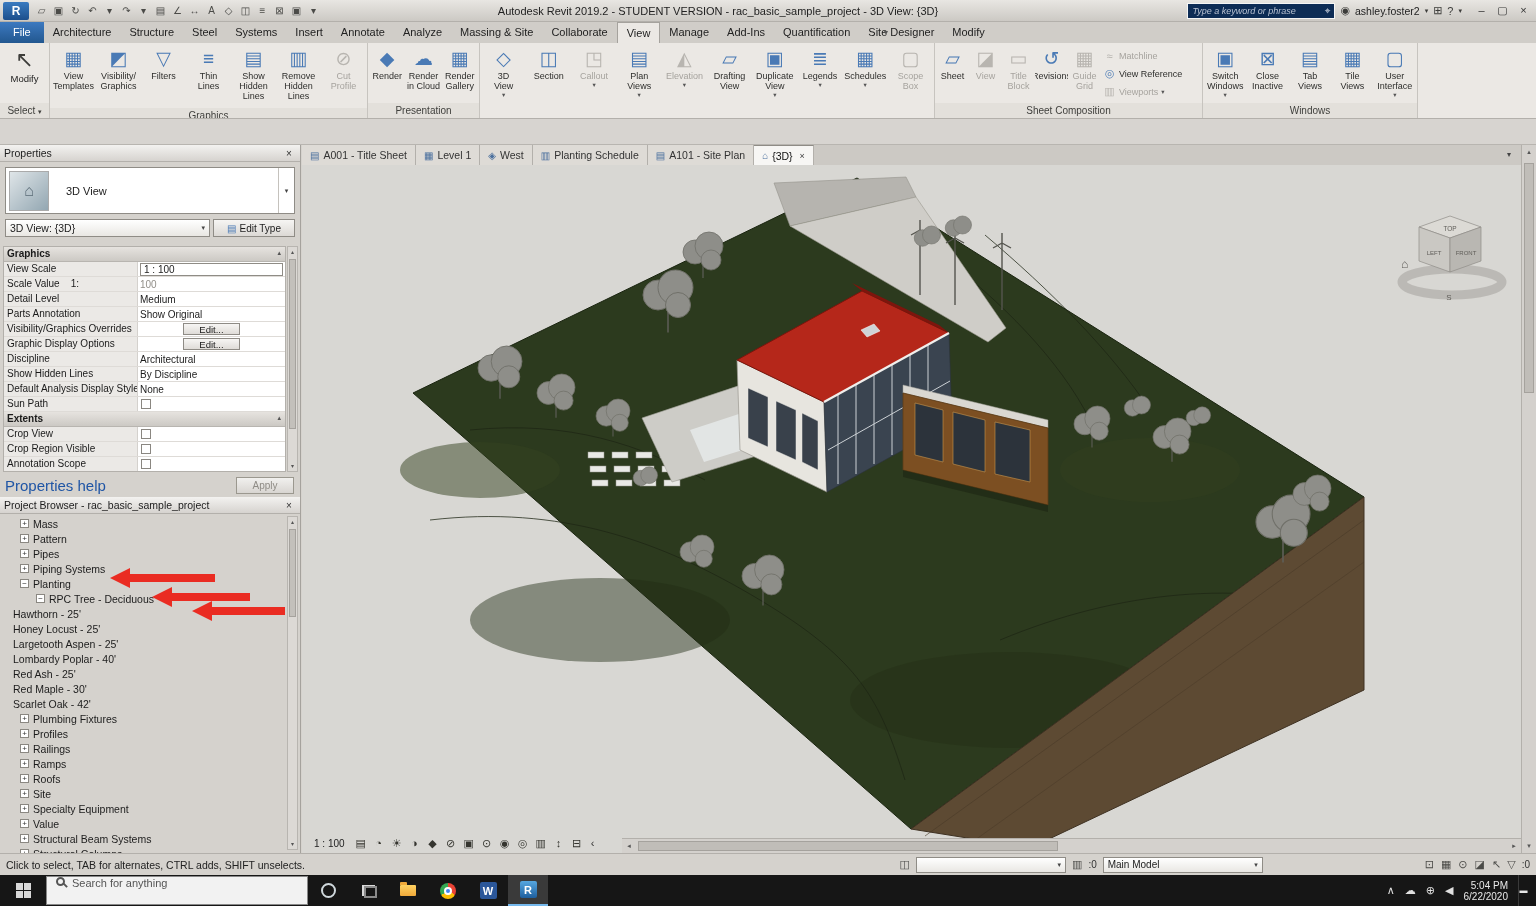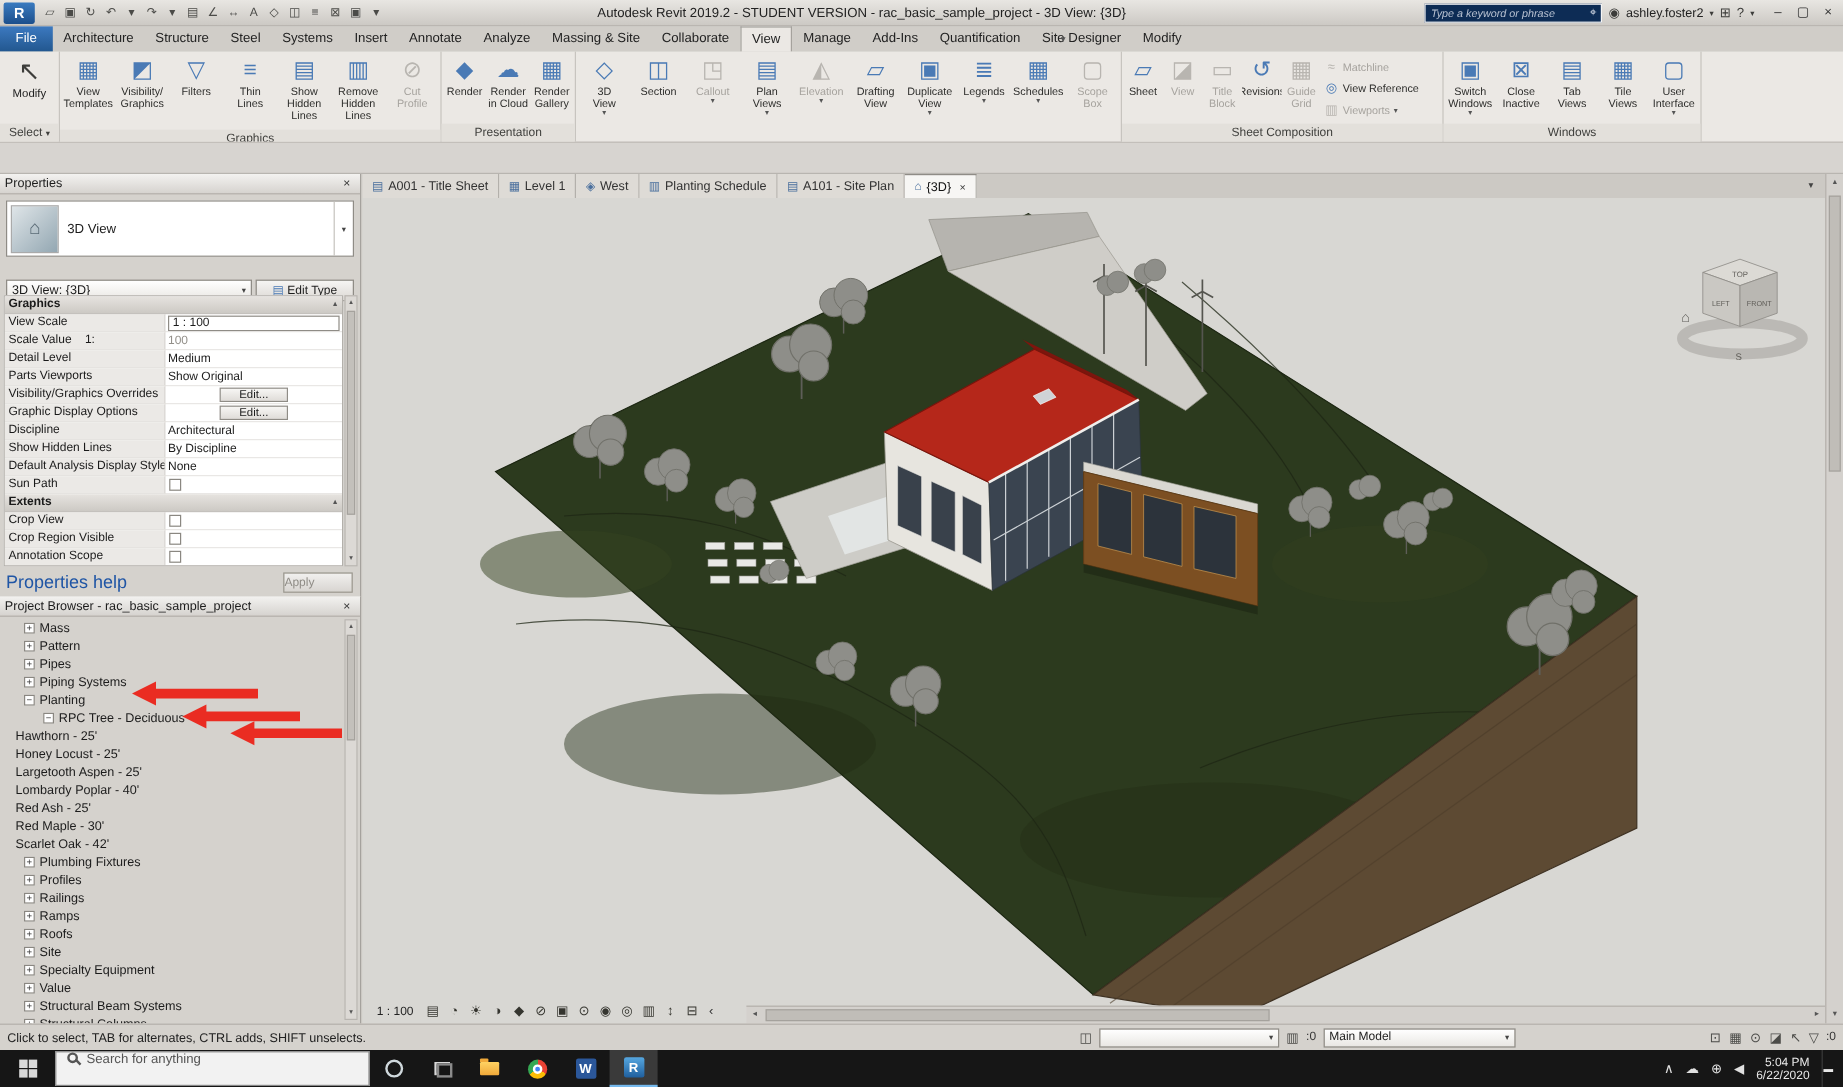--- a/index.html
+++ b/index.html
@@ -49,44 +49,44 @@
 .rfill{flex:1}
 
 .optionsbar{position:absolute;left:0;top:119px;width:1536px;height:26px;background:#d7d4d0;border-bottom:1px solid #b8b5b0}
 
 .panel{position:absolute;left:0;width:301px;background:#d5d2cd;border-right:1px solid #a5a29d}
 .phead{height:17px;display:flex;align-items:center;background:linear-gradient(#f3f2f0,#d6d3cf);border-bottom:1px solid #b3b0ab;padding:0 4px;font-size:10.5px;color:#1c1c1c}
 .phead .hx{margin-left:auto;font-size:10px;color:#333;width:14px;text-align:center}
 .props{top:145px;height:352px}
 .typebox{margin:5px 5px 0;height:47px;background:#fff;border:1px solid #8f8c86;display:flex;align-items:center}
 .typethumb{width:40px;height:40px;margin:3px;background:linear-gradient(135deg,#dfe5e8,#93a7b2);border:1px solid #aaa;display:grid;place-items:center;color:#5a6b76;font-size:16px}
-.typelabel{font-size:11px;margin-left:4px}
+.typelabel{font-size:11px;margin-left:14px}
 .typedd{margin-left:auto;width:16px;height:45px;border-left:1px solid #c5c2bd;display:grid;place-items:center;font-size:7px;color:#444}
-.typerow{display:flex;margin:19px 5px 3px;gap:3px}
+.typerow{display:flex;margin:5px 5px 3px;gap:3px}
 .combo{flex:1;height:18px;border:1px solid #8f8c86;background:linear-gradient(#fff,#e9e7e3);display:flex;align-items:center;font-size:10.5px;padding:0 4px}
 .combo .cdd{margin-left:auto;font-size:7px;color:#444}
 .etbtn{width:82px;height:18px;border:1px solid #8f8c86;background:linear-gradient(#f6f5f3,#dcd9d5);display:flex;align-items:center;justify-content:center;gap:3px;font-size:10px}
 .etbtn .ei{color:#4a7ab5;font-size:10px}
 .pgrid{position:absolute;left:3px;right:14px;top:101px;height:226px;border:1px solid #b3b0ab;background:#fff;overflow:hidden}
 .prow{display:flex;height:15px;border-bottom:1px solid #dedbd7;position:relative}
 .pname{width:134px;padding:1px 3px;font-size:10px;background:#ebe9e6;border-right:1px solid #d4d1cd;white-space:pre;overflow:hidden;color:#1a1a1a}
 .pval{flex:1;display:flex;align-items:center;background:#fff;font-size:10px;padding:0 2px;overflow:hidden}
 .pval .cb{display:none}
 .vcheck .cb{display:inline-block;width:10px;height:10px;border:1px solid #8a8781;background:#fff;margin-left:1px}
 .vbtn{justify-content:center}
 .vbtn .vtext{border:1px solid #8f8c86;background:linear-gradient(#f7f6f4,#dfdcd8);padding:0 15px;height:12px;line-height:11px;font-size:9.5px}
 .vcombo .vtext{flex:1;border:1px solid #8f8c86;background:#fff;height:13px;line-height:12px;padding:0 3px}
 .vdis .vtext{color:#928f89}
 .prow.section{background:linear-gradient(#e6e3df,#ccc9c4);border-bottom:1px solid #b8b5b0}
 .prow.section .pname{background:transparent;border-right:none;font-weight:bold;width:100%}
 .chev{position:absolute;right:4px;top:2px;font-size:7px;color:#555}
 .chev:empty{display:none}
 .pfoot{position:absolute;left:5px;right:6px;top:332px;display:flex;align-items:center}
 .plink{color:#1f55a5;font-size:15px}
-.applybtn{margin-left:auto;width:58px;height:17px;border:1px solid #9b988f;background:linear-gradient(#f1f0ee,#d8d5d1);color:#8f8c86;font-size:10px;text-align:left;line-height:16px}
+.applybtn{margin-left:auto;width:58px;height:17px;border:1px solid #9b988f;background:linear-gradient(#f1f0ee,#d8d5d1);color:#8f8c86;font-size:10px;text-align:center;line-height:16px}
 .pscroll{position:absolute;right:2px;top:101px;width:11px;height:226px;background:#dcd9d5;border:1px solid #b8b5b0;font-size:6px;color:#555;text-align:center}
 .pscroll .thumb{position:absolute;left:1px;right:1px;top:12px;height:170px;background:#c3c0bb;border:1px solid #a5a29d}
 .sarr{position:absolute;left:0;right:0;height:10px;line-height:10px}
 .sarr.up{top:0}.sarr.dn{bottom:0}
 
 .browser{top:497px;height:356px}
 .tree{position:absolute;left:0;right:13px;top:19px;bottom:0;overflow:hidden;font-size:10.5px}
 .trow{display:flex;align-items:center;height:15px;white-space:nowrap}
 .expbox{width:9px;height:9px;border:1px solid #8a8781;background:#fff;font-size:8px;line-height:7px;text-align:center;color:#333;margin-right:4px;flex:none}
 .expbox:empty{visibility:hidden}
@@ -520,21 +520,21 @@
         <div class="prow">
           <span class="pname">Detail Level</span>
           <span class="pval">
 
             <span class="vtext">Medium</span>
           </span>
 
         </div>
 
         <div class="prow">
-          <span class="pname">Parts Viewports</span>
+          <span class="pname">Parts Annotation</span>
           <span class="pval">
 
             <span class="vtext">Show Original</span>
           </span>
 
         </div>
 
         <div class="prow">
           <span class="pname">Visibility/Graphics Overrides</span>
           <span class="pval vbtn">

